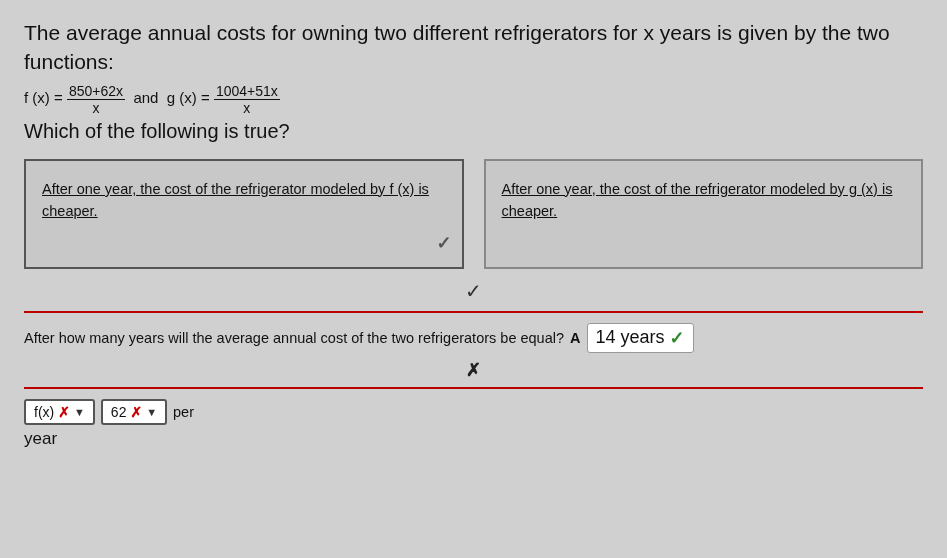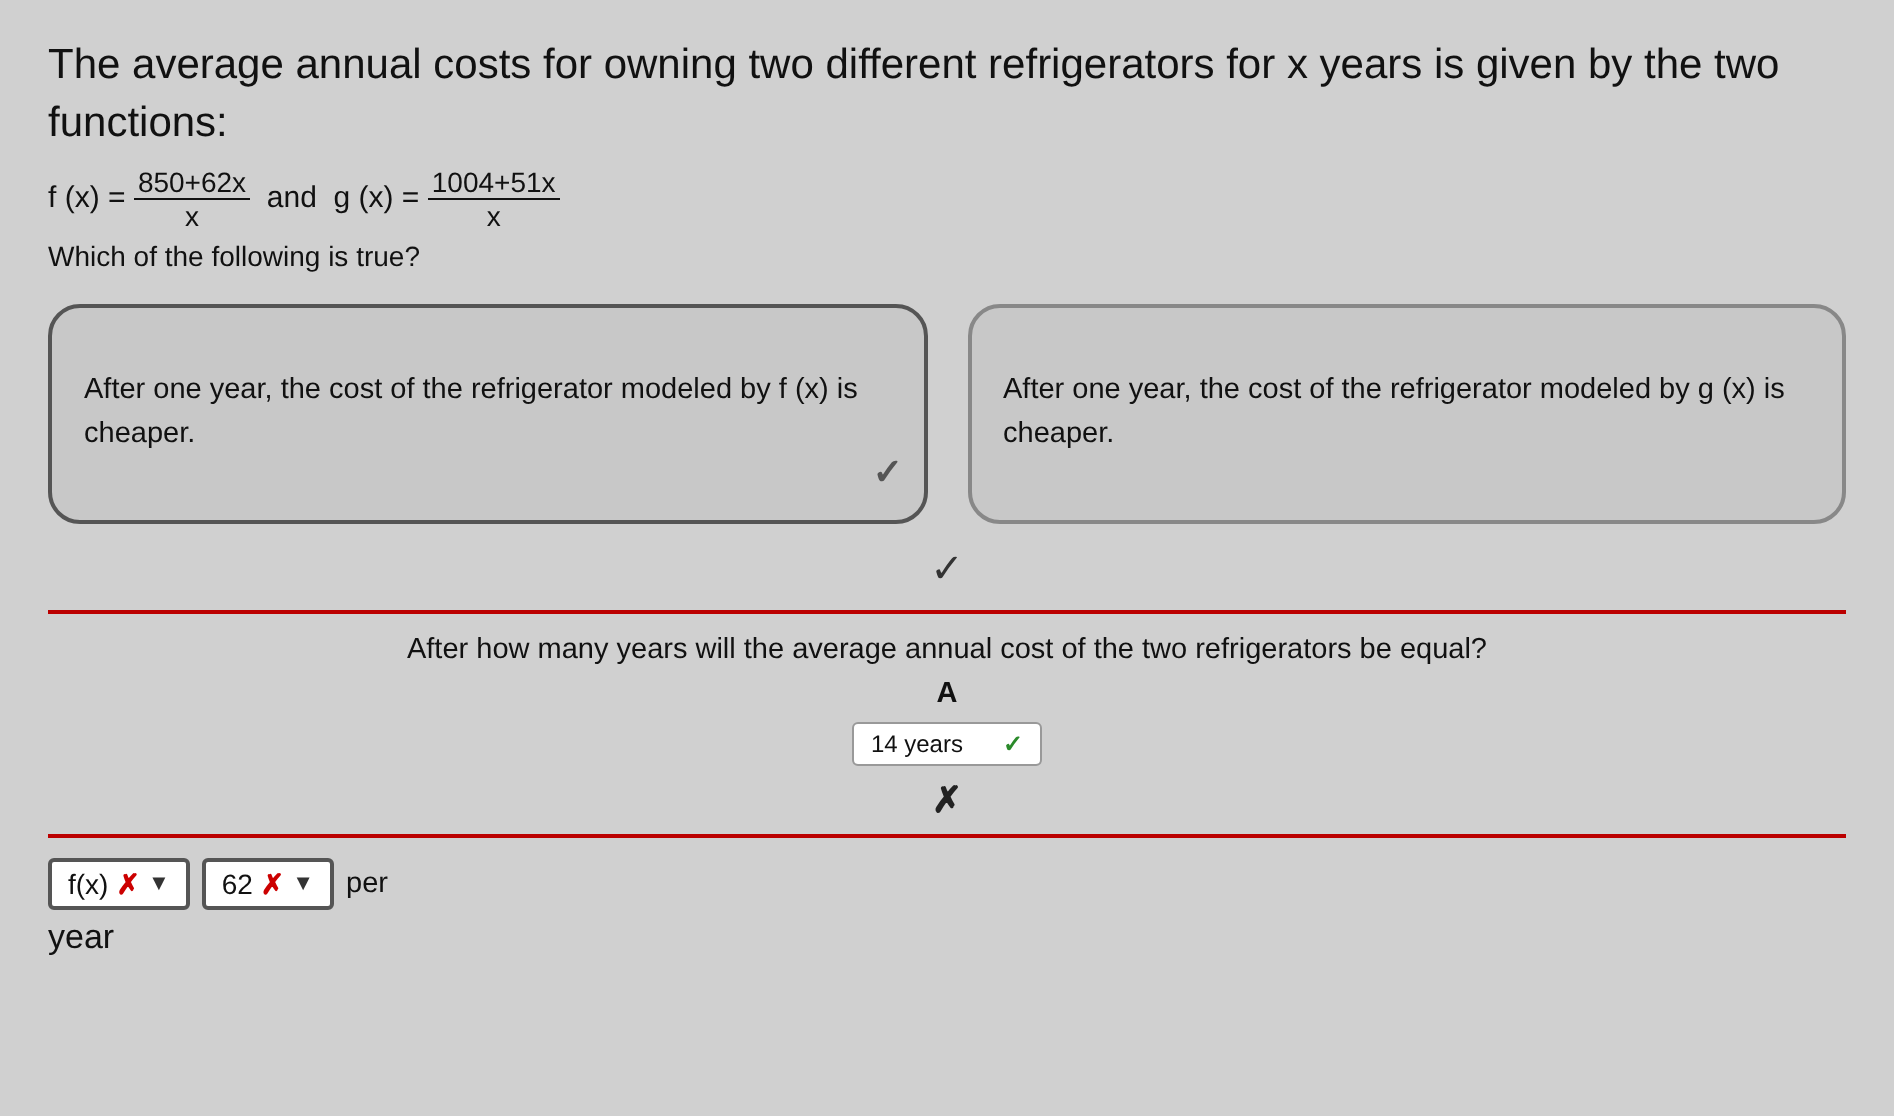--- a/index.html
+++ b/index.html
@@ -23,41 +23,42 @@
     }
     .frac {
       display: inline-block;
       vertical-align: middle;
       text-align: center;
       font-size: 14px;
     }
     .frac .num { display: block; border-bottom: 1px solid #111; padding: 0 2px; }
     .frac .den { display: block; padding: 0 2px; }
     .question {
-      font-size: 14px;
+      font-size: 20px;
       margin-bottom: 16px;
     }
     .cards-row {
       display: flex;
       gap: 20px;
       margin-bottom: 10px;
       align-items: stretch;
     }
     .card {
       background: #c8c8c8;
       border: 2px solid #888;
-      border-radius: 16px;
+      border-radius: 0;
       padding: 18px 16px;
       flex: 1;
       font-size: 14.5px;
       line-height: 1.5;
       position: relative;
       min-height: 110px;
       display: flex;
-      align-items: center;
+      align-items: flex-start;
+      text-decoration: underline;
     }
     .card.selected {
       border: 2px solid #555;
     }
     .card-check {
       position: absolute;
       right: 10px;
       bottom: 10px;
       color: #555;
       font-size: 18px;
@@ -74,31 +75,30 @@
       border-top: 2px solid #b00;
       margin: 8px 0 10px 0;
     }
     .after-row {
       font-size: 14.5px;
       display: flex;
       align-items: center;
       gap: 6px;
       margin-bottom: 4px;
       flex-wrap: wrap;
-      flex-direction: column;
     }
     .answer-box {
       background: white;
       border: 1px solid #999;
       border-radius: 3px;
       padding: 3px 8px;
-      font-size: 12px;
+      font-size: 18px;
       display: inline-flex;
       align-items: center;
-      gap: 20px;
+      gap: 5px;
     }
     .answer-box .check-green {
       color: #2a8a2a;
       font-weight: bold;
     }
     .x-mark {
       text-align: center;
       font-size: 18px;
       color: #222;
       font-weight: bold;

